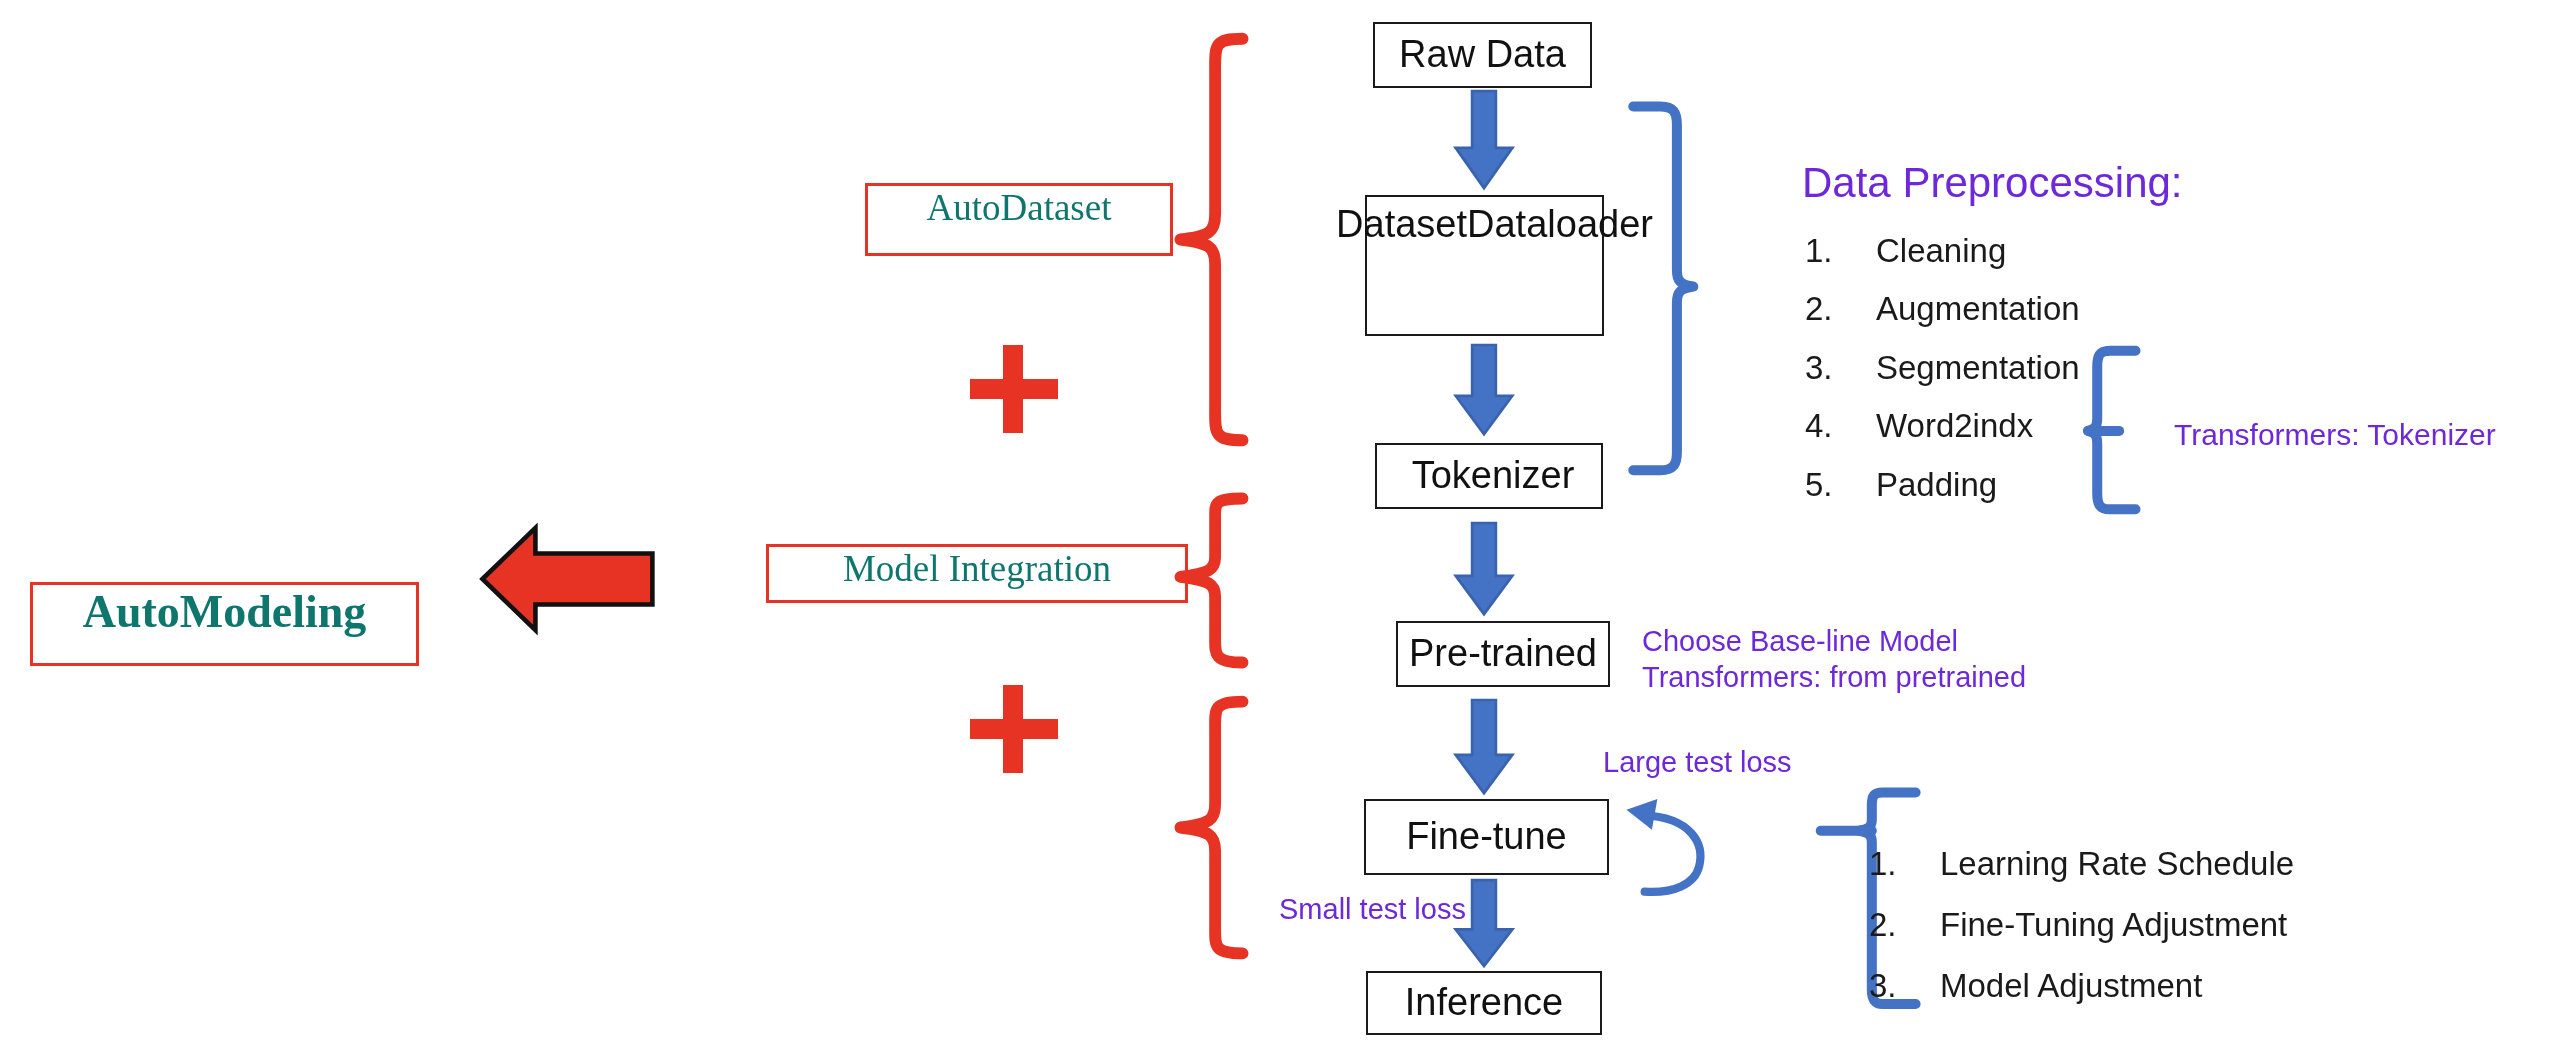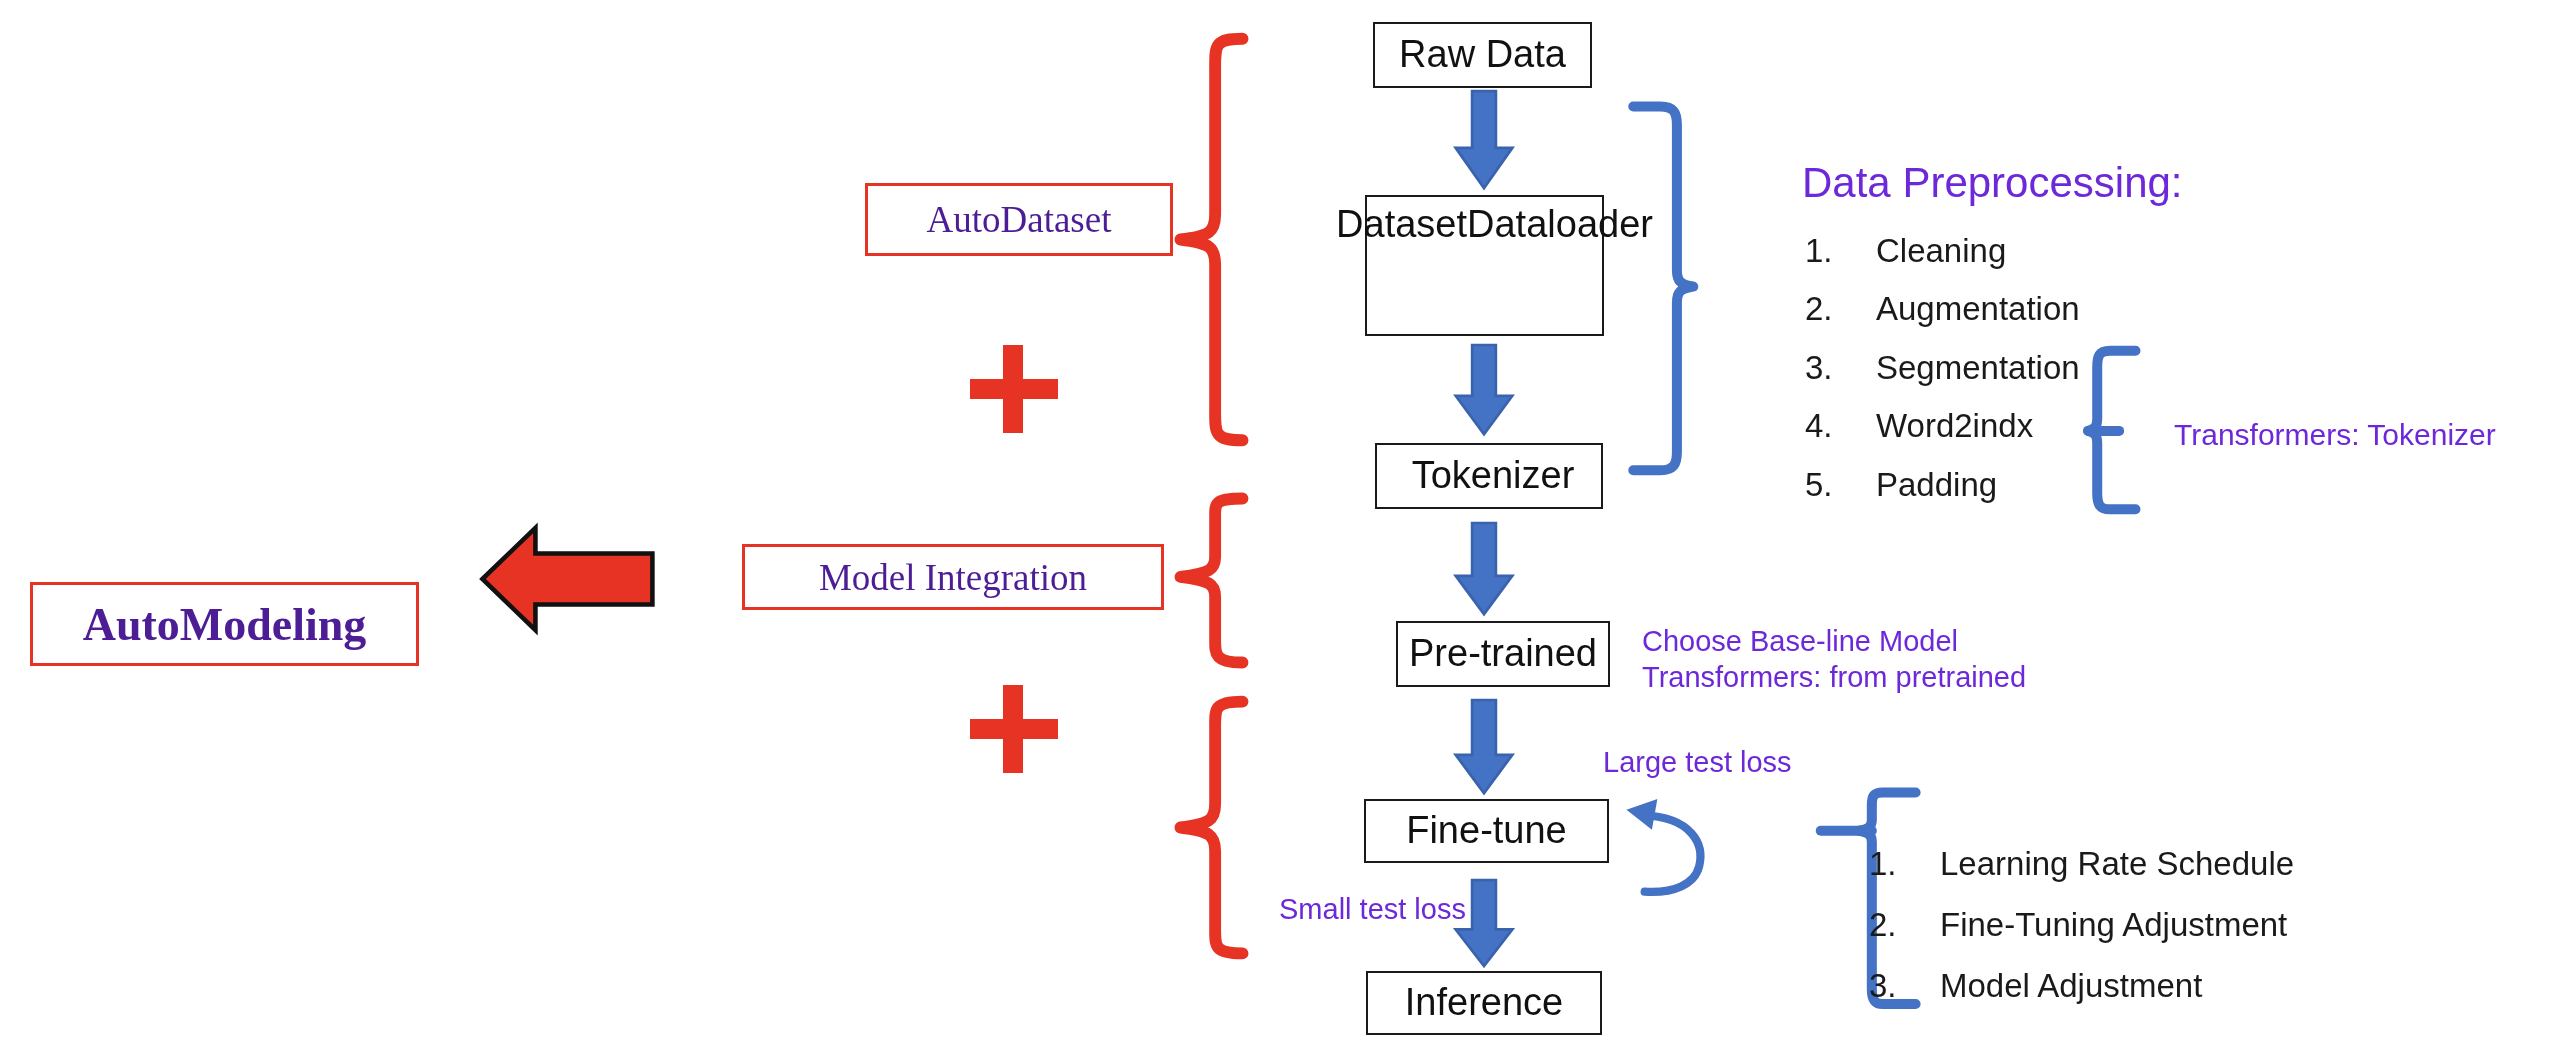--- a/index.html
+++ b/index.html
@@ -27,24 +27,24 @@
   .flowbox.two{flex-direction:row;justify-content:center;align-items:flex-start;padding-left:20px;}
   .flowbox.two .line{margin:8.2px 0;}
 
   
   .redbox{
     position:absolute;
     border:3.7px solid #e63323;
     background:#fff;
     box-sizing:border-box;
     display:flex;
-    align-items:center;
+    align-items:flex-start;
     justify-content:center;
     font-family:"Liberation Serif",serif;
-    color:#4c1d95;
+    color:#0f766e;
     white-space:nowrap;
   }
 
   
   .txt{
     position:absolute;
     font-family:"Liberation Sans",sans-serif;
     color:#6d28d9;
     white-space:nowrap;
     line-height:1.25;
@@ -73,21 +73,21 @@
   </div>
 
   <svg class="abs" style="left:475px;top:526px;" width="183" height="106" viewBox="0 0 200 116">
     <polygon points="8,58 66,2 66,30 194,30 194,86 66,86 66,114" fill="#e63323" stroke="#111111" stroke-width="5" stroke-linejoin="miter"></polygon>
   </svg>
 
   <div class="redbox" style="left:865px;top:183px;width:308px;height:73px;font-size:37px;">
     <span>AutoDataset</span>
   </div>
 
-  <div class="redbox" style="left:742px;top:544px;width:422px;height:66px;font-size:37px;">
+  <div class="redbox" style="left:766px;top:544px;width:422px;height:59px;font-size:37px;">
     <span>Model Integration</span>
   </div>
 
 
   <div class="plus" style="left:970px;top:345px;width:88px;height:88px;">
     <div class="v" style="left:33px;top:0;width:20px;height:88px;"></div>
     <div class="h" style="left:0;top:34px;width:88px;height:20px;"></div>
     <span class="txt" style="left:0;top:0;font-size:0;color:transparent;">+</span>
   </div>
 
@@ -119,21 +119,21 @@
   </div>
 
   <div class="flowbox" style="left:1375px;top:443px;width:228px;height:66px;font-size:38px;padding-left:8px;">
     <span class="line">Tokenizer</span>
   </div>
 
   <div class="flowbox" style="left:1355px;top:621px;width:214px;height:66px;font-size:38px;margin-left:41px;">
     <span class="line">Pre-trained</span>
   </div>
 
-  <div class="flowbox" style="left:1364px;top:799px;width:245px;height:64px;font-size:38px;">
+  <div class="flowbox" style="left:1364px;top:799px;width:245px;height:76px;font-size:38px;">
     <span class="line">Fine-tune</span>
   </div>
 
   <div class="flowbox" style="left:1366px;top:971px;width:236px;height:64px;font-size:38px;">
     <span class="line">Inference</span>
   </div>
 
   <svg class="abs" style="left:1452px;top:91px;" width="64" height="99" viewBox="0 0 70 108">
     <polygon points="22,0 48,0 48,62 66,62 35,106 4,62 22,62" fill="#4472c4" stroke="#3a63ad" stroke-width="3"></polygon>
   </svg>

